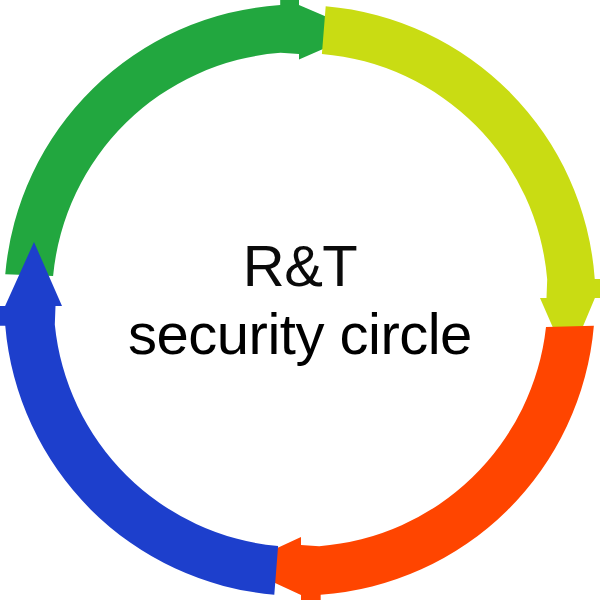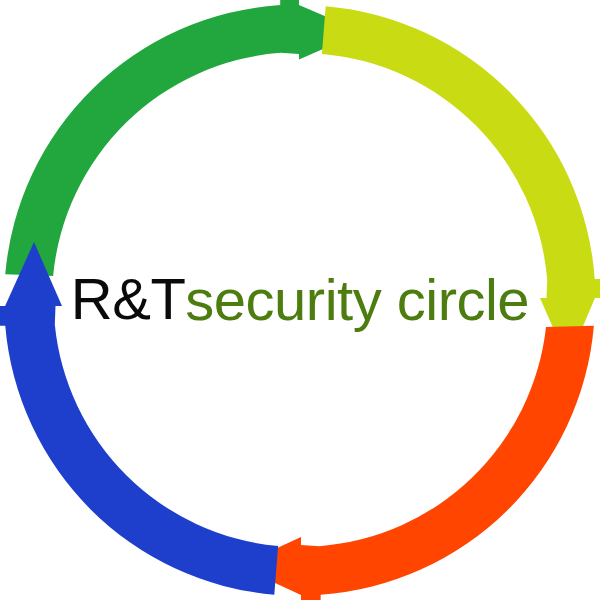--- a/index.html
+++ b/index.html
@@ -28,21 +28,21 @@
     height: 600px;
     display: block;
   }
   #center-label {
     position: absolute;
     left: 0;
     top: 0;
     width: 600px;
     height: 600px;
     display: flex;
-    flex-direction: row;
+    flex-direction: column;
     align-items: center;
     justify-content: center;
     pointer-events: none;
   }
   .label-line {
     display: block;
     text-align: center;
     color: #0a0a0a;
     font-family: "Liberation Sans", sans-serif;
     font-weight: 500;
@@ -118,16 +118,16 @@
                L 62 306
                L 55.5 306
                L 54.8 324.4
                A 247 247 0 0 0 278.1 546.1
                Z"></path>
     </g>
   </svg>
 
   <div id="center-label">
     <span class="label-line" id="label-line-1" style="color: rgb(10, 10, 10);">R&amp;T</span>
-    <span class="label-line" id="label-line-2" style="color: #4d7c0f;">security circle</span>
+    <span class="label-line" id="label-line-2" style="color: #000000;">security circle</span>
   </div>
 
 </div>
 
 </body></html>

